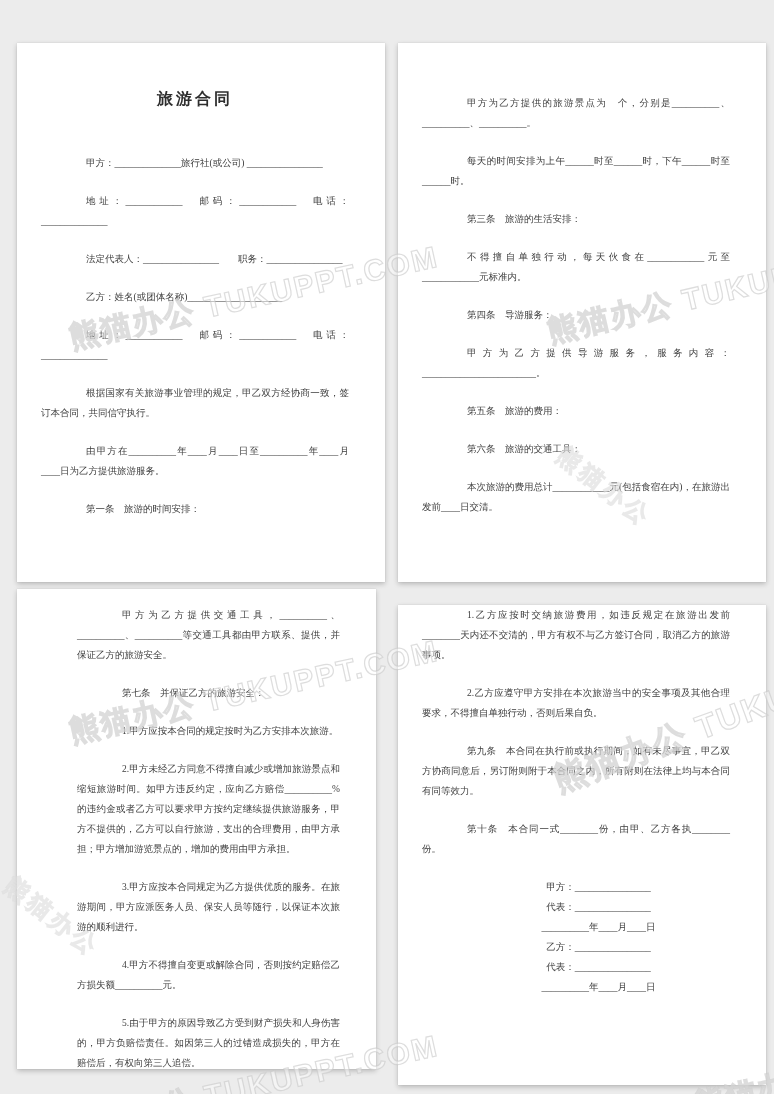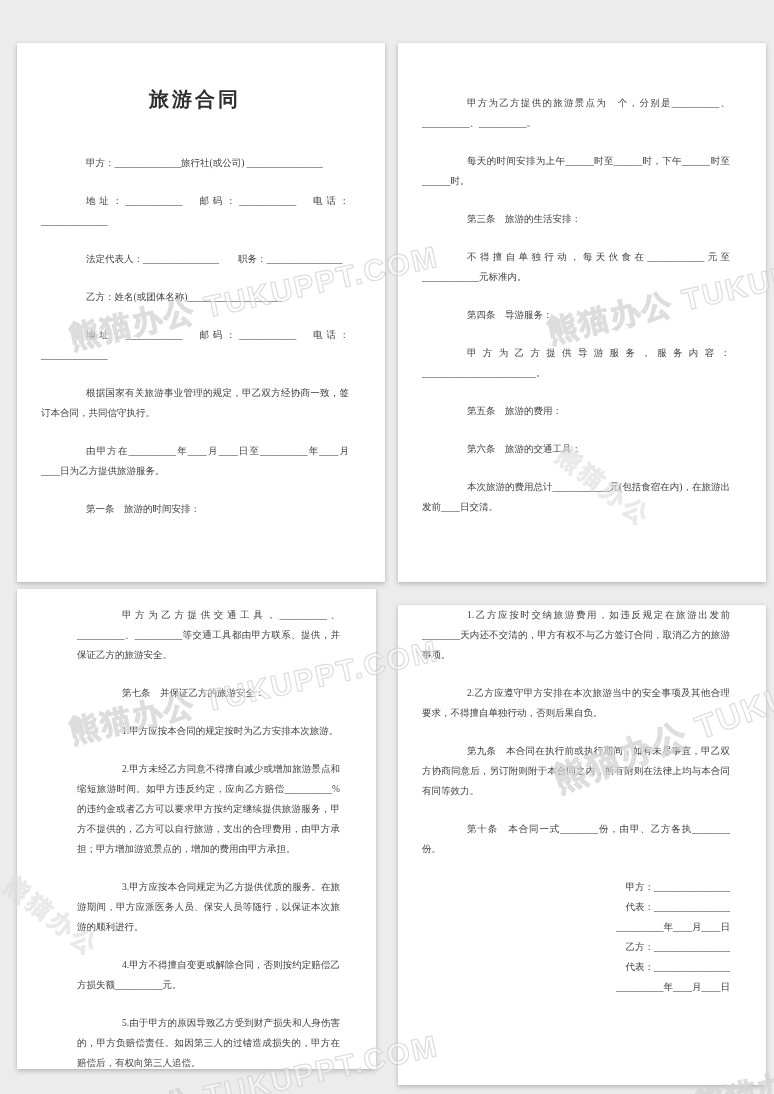--- a/index.html
+++ b/index.html
@@ -24,30 +24,30 @@
     font-size:9.5px;
     line-height:20px;
     color:#3d3d3d;
     text-align:justify;
   }
   #page-1 .content{padding-top:0;}
   #page-2 .content{padding-top:50px;font-family:Liberation Serif, serif;}
   #page-3 .content{padding-top:16px;}
   #page-4 .content{}
   .doc-title{
-    font-size:20px;
+    font-size:16px;
     font-weight:700;
     color:#2e2e2e;
     text-align:center;
     letter-spacing:3px;
     margin:46px 0 44px 0;
   }
   .para{margin:0 0 18px 0;}
   .para.indent{text-indent:45px;}
-  .para.tight{margin:0;text-align:right;}
+  .para.tight{margin:0;text-align:center;}
   .watermark-layer{
     position:absolute;left:0;top:0;width:774px;height:1094px;
     pointer-events:none;z-index:5;overflow:hidden;
   }
   .watermark{
     position:absolute;
     font-family:"Liberation Sans","DejaVu Sans",sans-serif;
     font-weight:700;
     white-space:nowrap;
     letter-spacing:2px;

